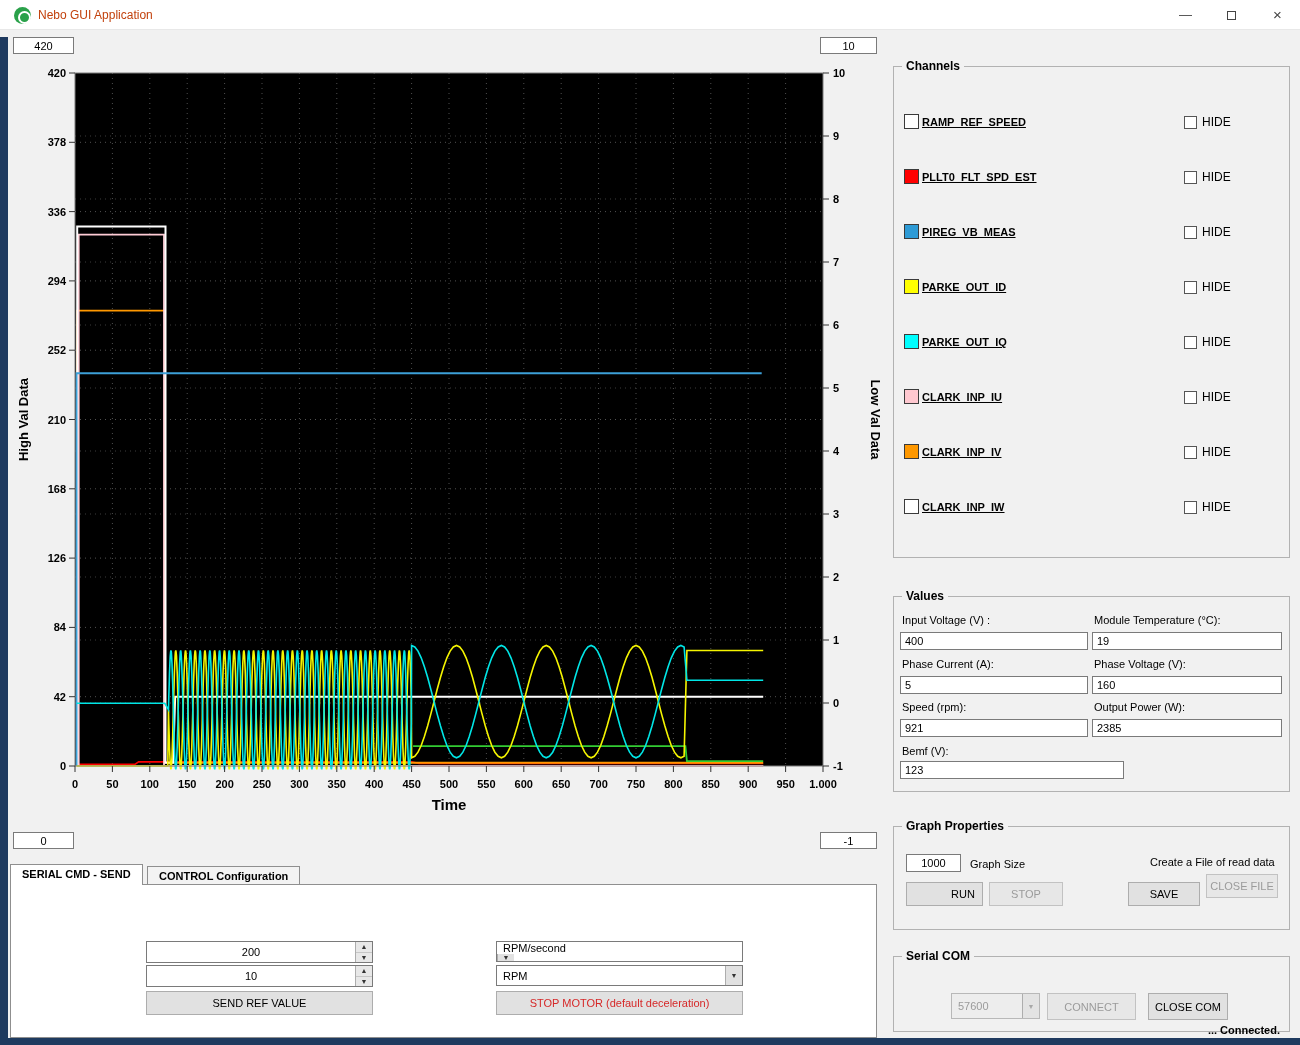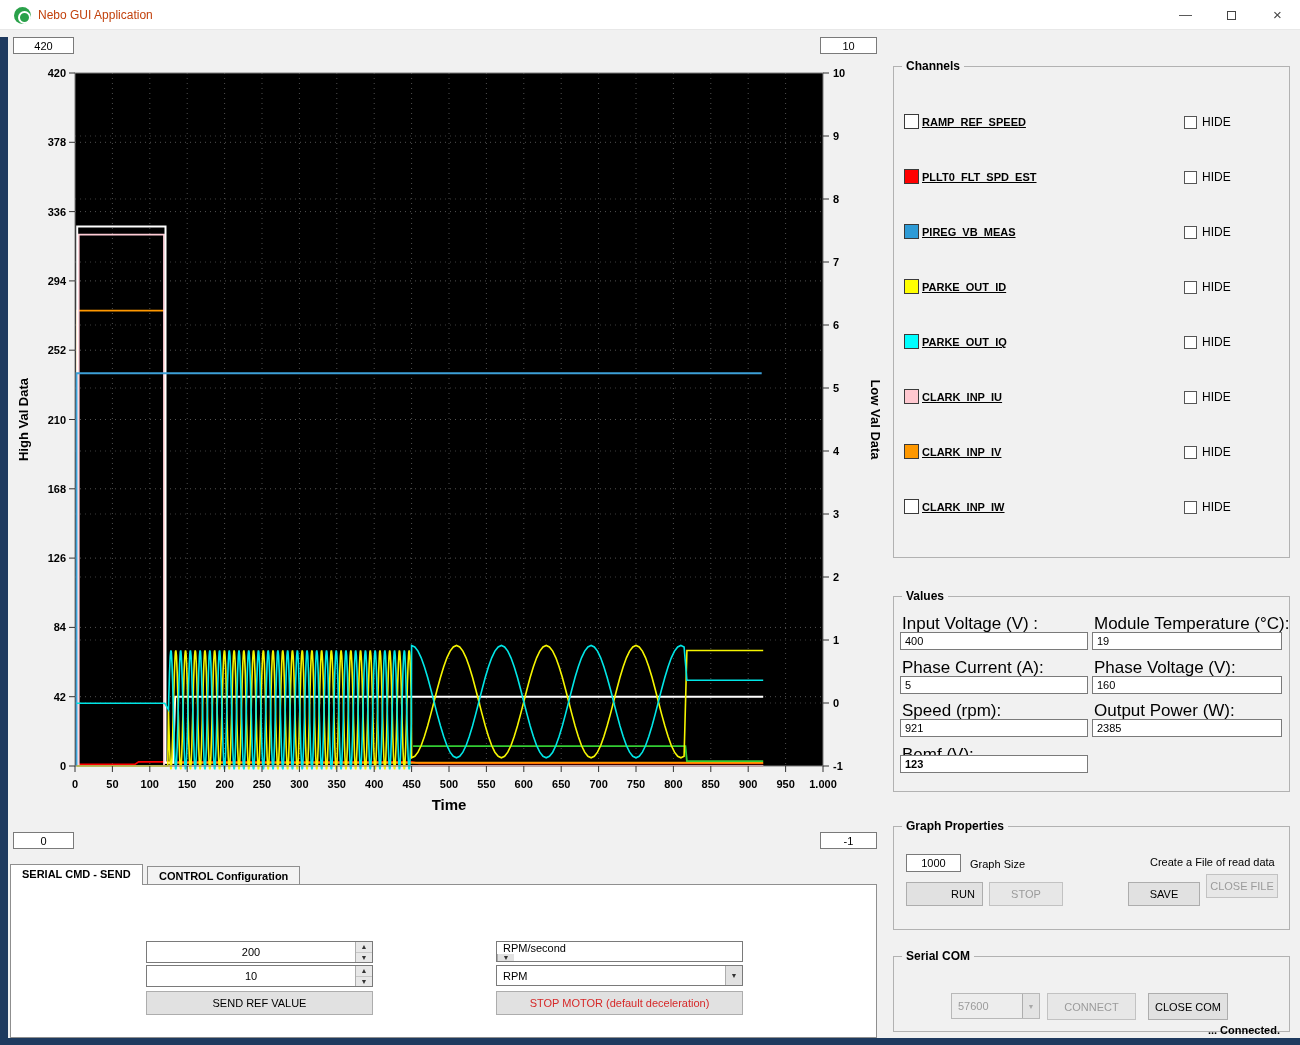--- a/index.html
+++ b/index.html
@@ -29,21 +29,21 @@
   .panel { position:absolute; border:1px solid #b2b2b2; }
   .panel-title { position:absolute; top:-8px; left:8px; background:#f1f1f1; padding:0 4px; font-size:12px; font-weight:bold; }
   
   .chan-row { position:absolute; left:10px; width:377px; height:17px; }
   .swatch { position:absolute; left:0; top:0; width:15px; height:15px; border:1px solid #3a3a3a; }
   .chan-label { position:absolute; left:18px; top:2px; font-size:11px; font-weight:bold; white-space:nowrap;text-decoration:underline; }
   .hide-wrap { position:absolute; left:280px; top:1px; display:flex; align-items:center; gap:5px; }
   .checkbox { width:13px; height:13px; border:1px solid #555; background:#fff; }
   .hide-text { font-size:12px; }
   
-  .val-label { position:absolute; font-size:17px; white-space:nowrap; }
+  .val-label { position:absolute; font-size:11px; white-space:nowrap; }
   .val-input { position:absolute; height:18px; background:#fff; border:1px solid #7a7a7a; font-family:inherit; font-size:11px; padding:0 4px; }
   
   .btn { position:absolute; background:#e1e1e1; border:1px solid #adadad; font-family:inherit; font-size:11px; color:#000; display:flex; align-items:center; justify-content:center; cursor:default; }
   .btn.disabled { color:#9b9b9b; background:#e7e7e7; border-color:#c2c2c2; }
   
   .dropdown { position:absolute; background:#fff; border:1px solid #7a7a7a; display:flex; align-items:stretch; font-size:11px; }
   .dropdown.disabled { background:#ededed; border-color:#b8b8b8; color:#9b9b9b; }
   .dd-text { flex:1; display:flex; align-items:center; padding-left:6px; overflow:hidden; white-space:nowrap; }
   .dd-arrow { width:17px; background:#e1e1e1; border-left:1px solid #adadad; display:flex; align-items:center; justify-content:center; font-size:7px; color:#333; }
   .dropdown.disabled .dd-arrow { color:#a8a8a8; background:#e3e3e3; }
@@ -302,21 +302,21 @@
       <input class="val-input" value="19" style="left: 198px; top: 35px; width: 190px;">
       <span class="val-label" style="left: 8px; top: 60.5px;">Phase Current (A):</span>
       <input class="val-input" value="5" style="left: 6px; top: 78.5px; width: 188px;">
       <span class="val-label" style="left: 200px; top: 60.5px;">Phase Voltage (V):</span>
       <input class="val-input" value="160" style="left: 198px; top: 78.5px; width: 190px;">
       <span class="val-label" style="left: 8px; top: 104px;">Speed (rpm):</span>
       <input class="val-input" value="921" style="left: 6px; top: 122px; width: 188px;">
       <span class="val-label" style="left: 200px; top: 104px;">Output Power (W):</span>
       <input class="val-input" value="2385" style="left: 198px; top: 122px; width: 190px;">
       <span class="val-label" style="left: 8px; top: 147.5px;">Bemf (V):</span>
-      <input class="val-input" value="123" style="left: 6px; top: 158px; width: 188px; font-weight: bold;">
+      <input class="val-input" value="123" style="left: 6px; top: 164px; width: 224px;">
     </div>
 </div>
 
 <div class="panel" style="left:893px; top:826px; width:397px; height:104px;">
   <span class="panel-title">Graph Properties</span>
   <input class="val-input" style="left: 12px; top: 27px; width: 55px; text-align: center;" value="1000">
   <span class="plain-label" style="left:76px; top:31px;">Graph Size</span>
   <span class="plain-label" style="left:256px; top:29px;">Create a File of read data</span>
   <div class="btn" style="left:12px; top:55px; width:77px; height:24px;padding-left:37px;">RUN</div>
   <div class="btn disabled" style="left:95px; top:55px; width:74px; height:24px;">STOP</div>

